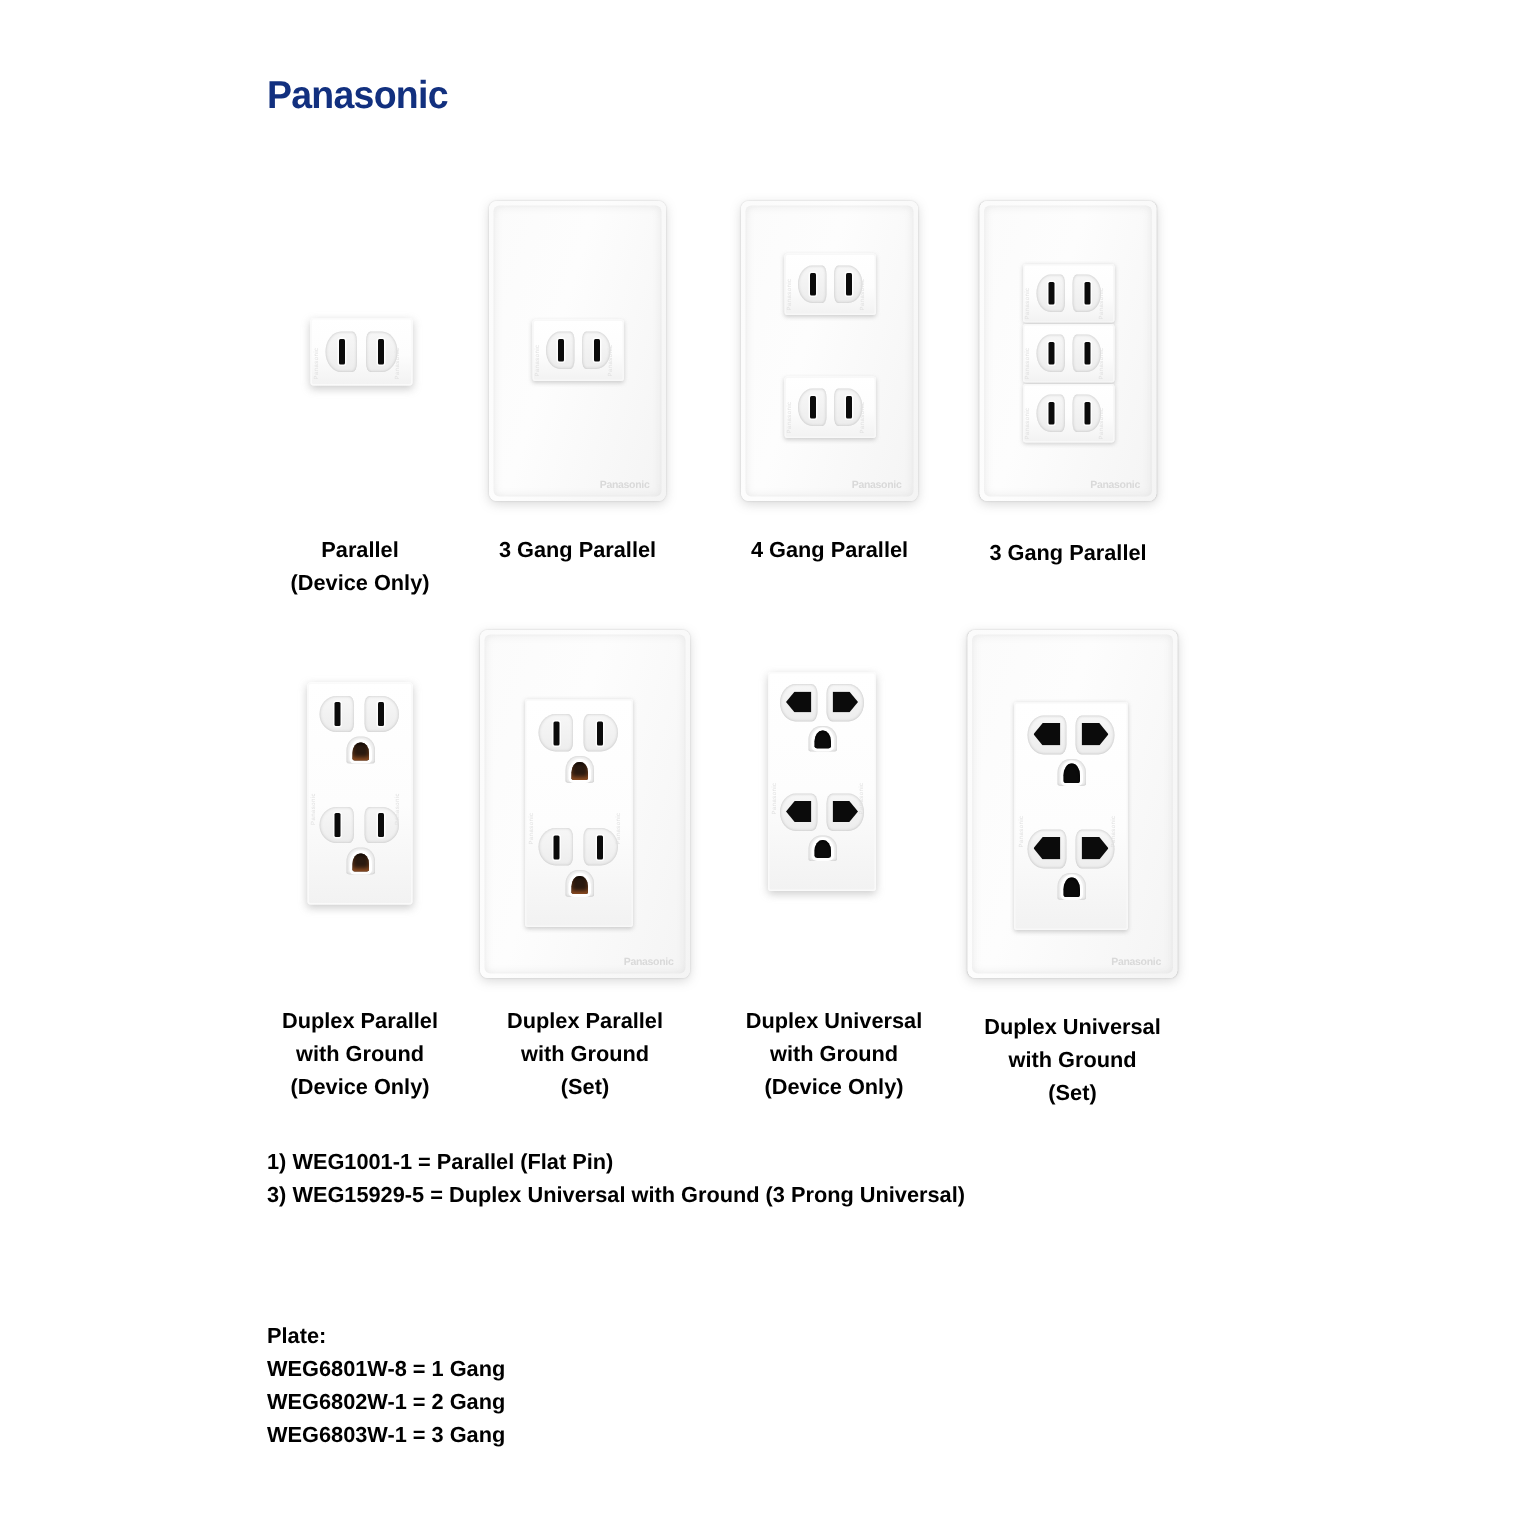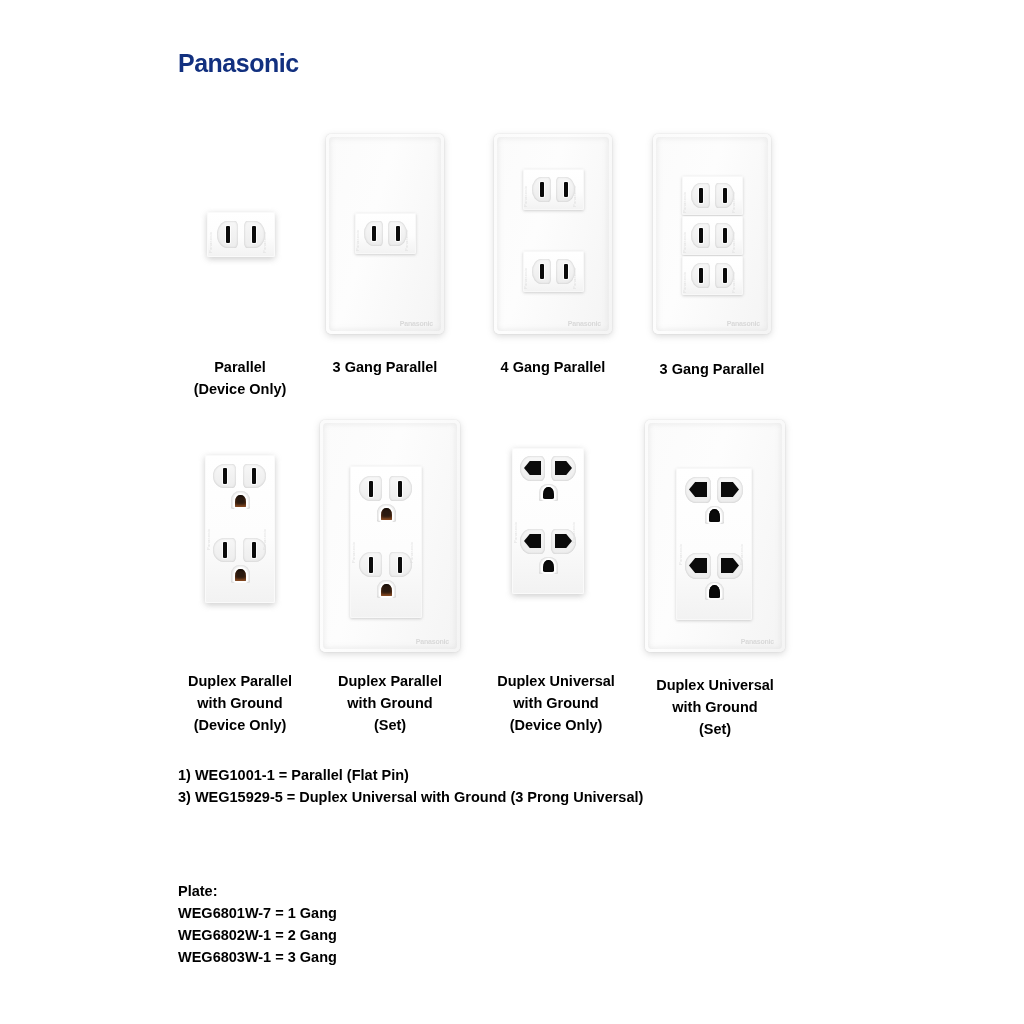--- a/index.html
+++ b/index.html
@@ -386,16 +386,16 @@
 with Ground
 (Set)</div>
 
 <div class="textblock" style="left:178px; top:764px;">
   <div>1) WEG1001-1 = Parallel (Flat Pin)</div>
   <div>3) WEG15929-5 = Duplex Universal with Ground (3 Prong Universal)</div>
 </div>
 
 <div class="textblock" style="left:178px; top:856px;margin-top:24px;">
   <div>Plate:</div>
-  <div>WEG6801W-7 = 1 Gang</div>
+  <div>WEG6801W-8 = 1 Gang</div>
   <div>WEG6802W-1 = 2 Gang</div>
   <div>WEG6803W-1 = 3 Gang</div>
 </div>
 
 </body></html>

